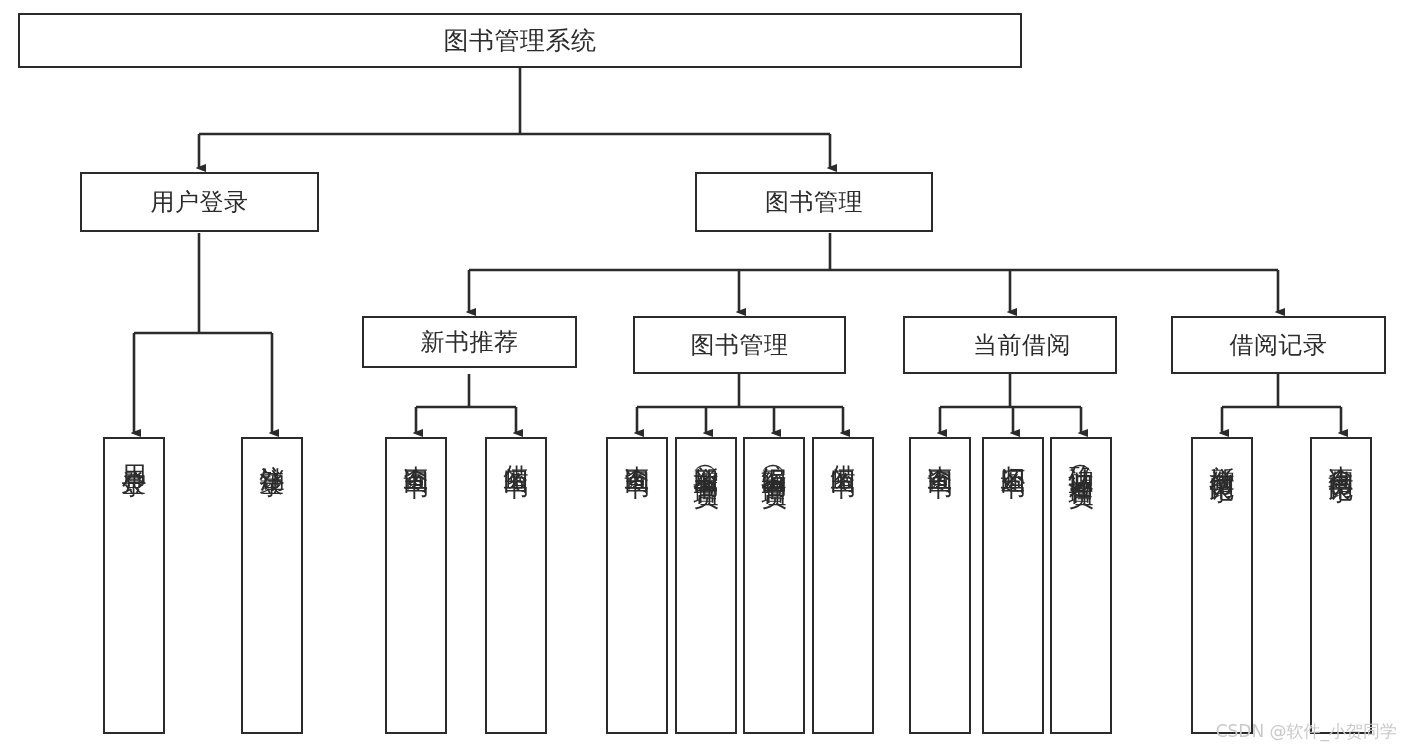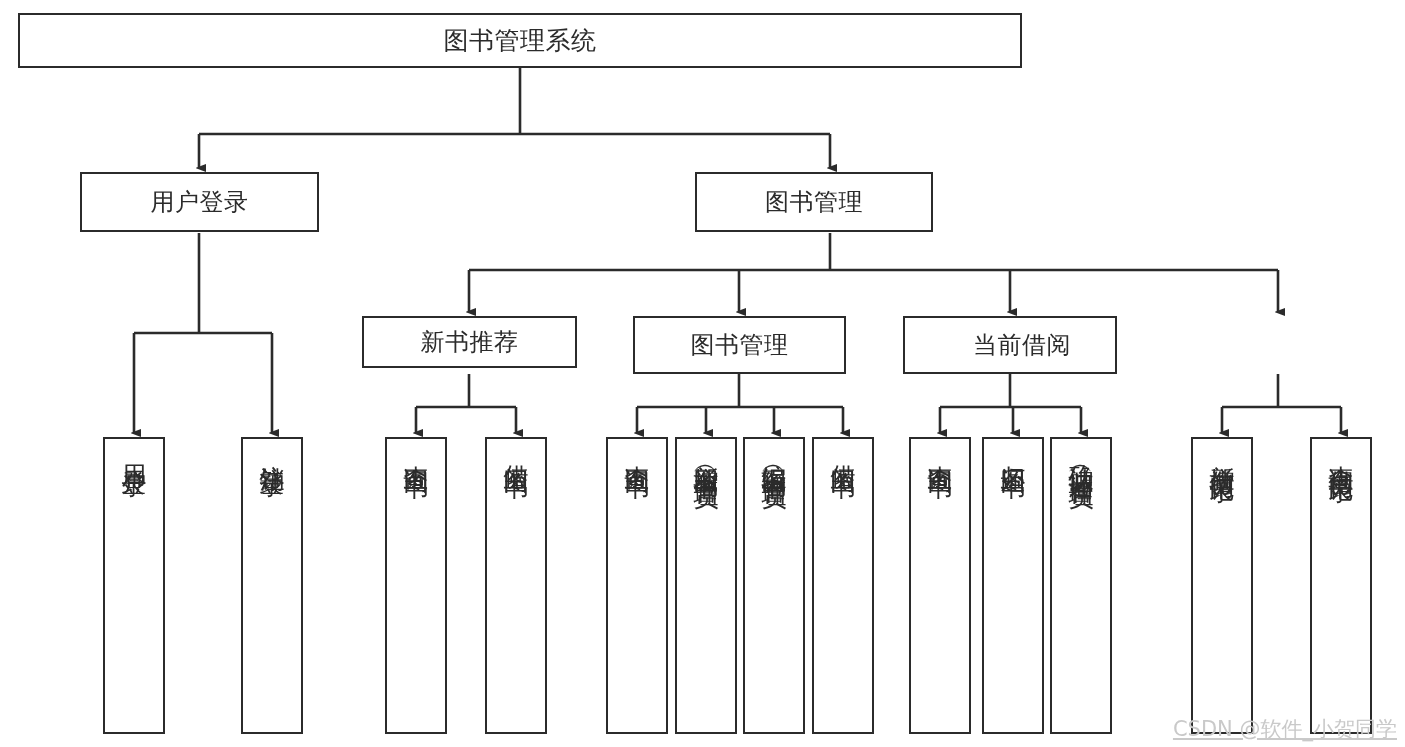--- a/index.html
+++ b/index.html
@@ -62,25 +62,24 @@
     font-size: 25px;
     line-height: 1.0;
     letter-spacing: 3px;
     white-space: nowrap;
     margin-top: 2px;
   }
   .watermark {
     position: absolute;
     right: 8px;
     bottom: 4px;
-    font-size: 21px;
+    font-size: 17px;
     color: #c9c9c9;
     white-space: nowrap;
     user-select: none;
-    text-decoration: underline;
   }
 </style>
 </head>
 <body>
 
 <div id="canvas">
 
   <svg class="wires" viewBox="0 0 1405 747" xmlns="http://www.w3.org/2000/svg">
     <defs>
       <marker id="arrow" markerWidth="10" markerHeight="10" refX="4" refY="7" orient="auto" markerUnits="userSpaceOnUse">
@@ -151,20 +150,23 @@
   </div>
 
   <div class="node horiz" style="left:633px; top:316px; width:213px; height:58px;">
     <span class="label">图书管理</span>
   </div>
 
   <div class="node horiz" style="left:903px; top:316px; width:214px; height:58px;padding-left:24px;">
     <span class="label">当前借阅</span>
   </div>
 
+  <div class="node horiz" style="left:1171px; top:316px; width:215px; height:58px;">
+    <span class="label">借阅记录</span>
+  </div>
 
   <div class="node vert" style="left:103px; top:437px; width:62px; height:297px;">
     <span class="label">用户登录</span>
   </div>
 
   <div class="node vert" style="left:241px; top:437px; width:62px; height:297px;">
     <span class="label">注销登录</span>
   </div>
 
   <div class="node vert" style="left:385px; top:437px; width:62px; height:297px;">

